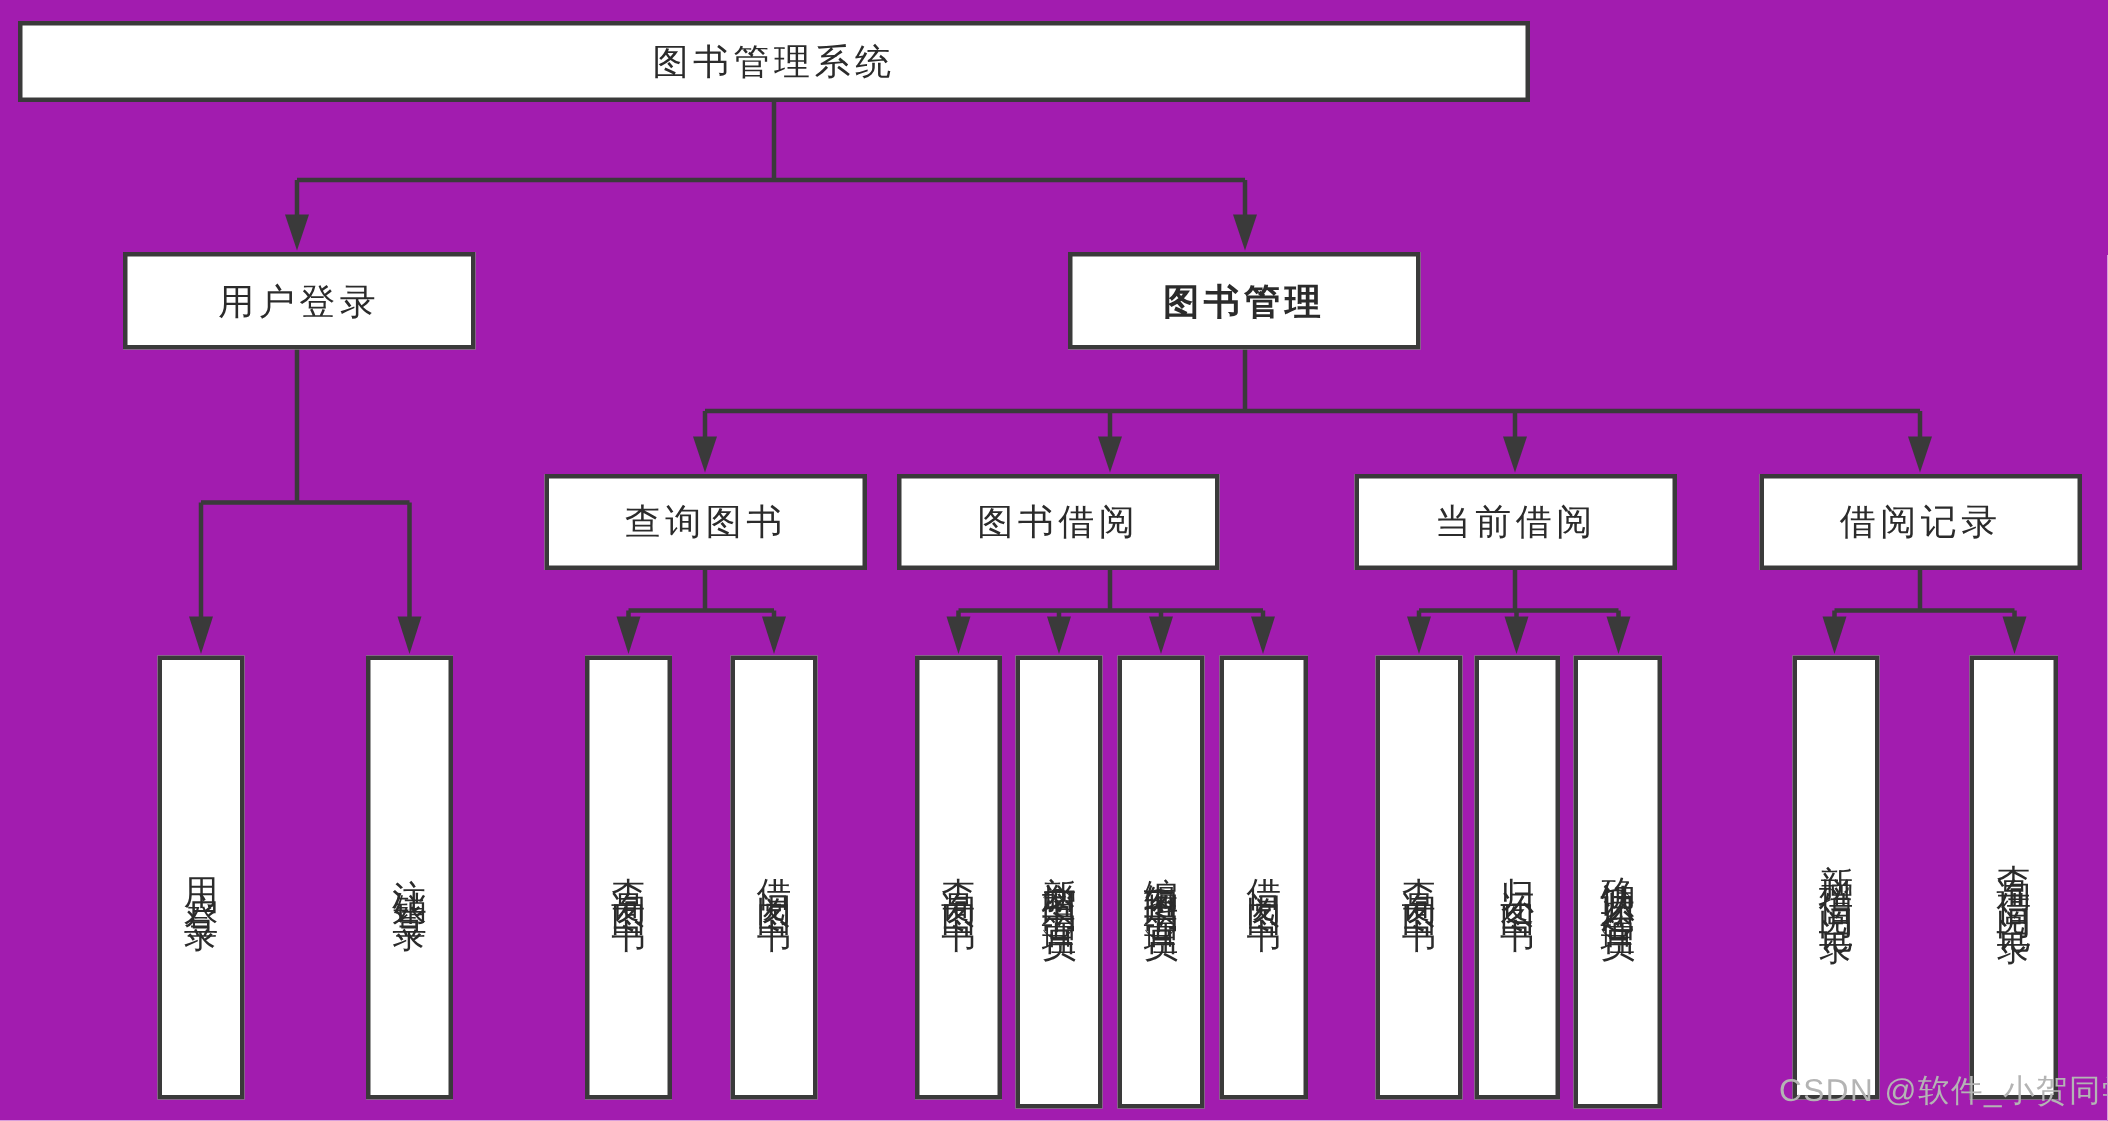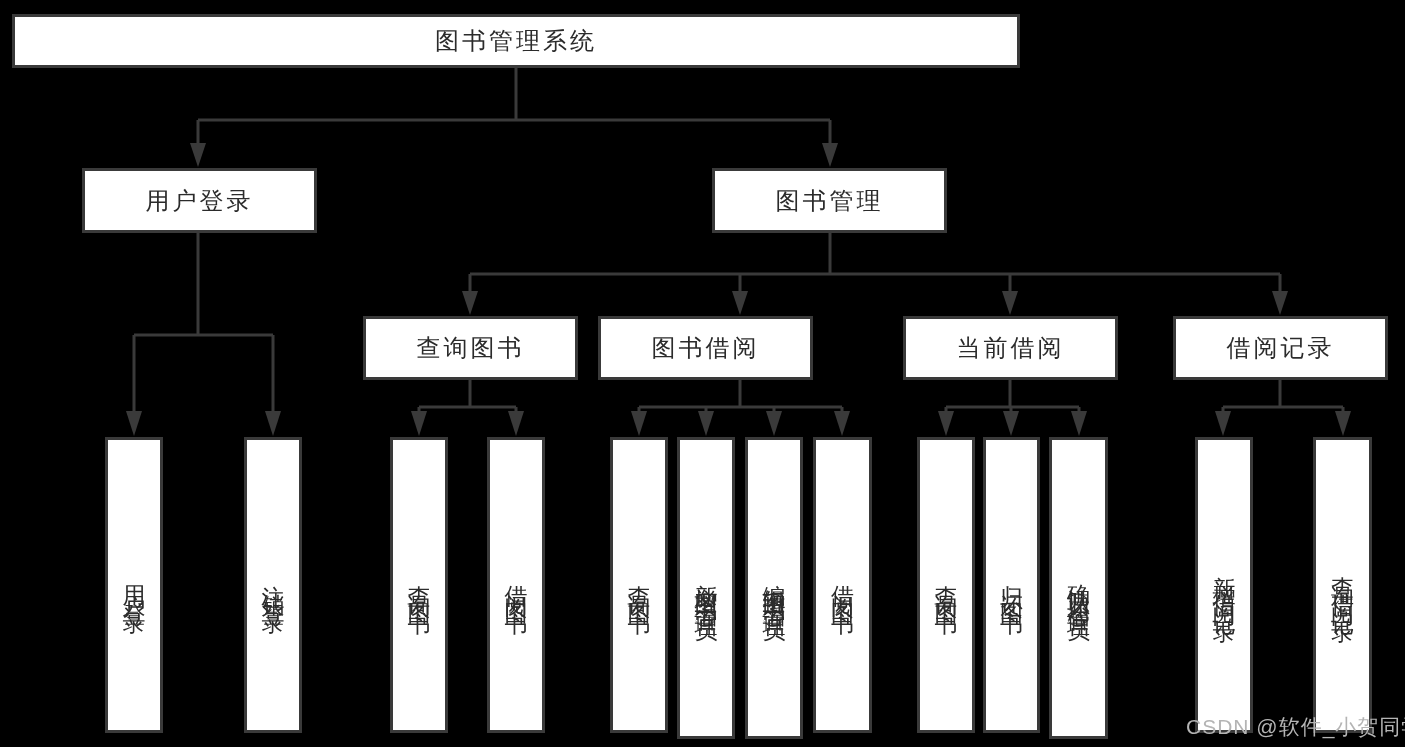--- a/index.html
+++ b/index.html
@@ -4,21 +4,21 @@
 <style>
   html, body {
     margin: 0;
     padding: 0;
     background: #ffffff;
   }
   #canvas {
     position: relative;
     width: 1405px;
     height: 747px;
-    background: #000000;
+    background: #a21caf;
     overflow: hidden;
     font-family: "Liberation Sans", "DejaVu Sans", sans-serif;
   }
   #wires {
     position: absolute;
     left: 0; top: 0;
     width: 1405px; height: 747px;
   }
   .box {
     position: absolute;
@@ -30,21 +30,21 @@
     justify-content: center;
     color: #2b2b2b;
   }
   .hbox {
     font-size: 24px;
     letter-spacing: 3px;
     white-space: nowrap;
   }
   .title-box   { left: 12px;  top: 14px;  width: 1008px; height: 54px; }
   .l2-user     { left: 82px;  top: 168px; width: 235px;  height: 65px; }
-  .l2-mgmt     { left: 712px; top: 168px; width: 235px;  height: 65px; }
+  .l2-mgmt     { left: 712px; top: 168px; width: 235px;  height: 65px; font-weight: bold; }
   .l3 { top: 316px; width: 215px; height: 64px; }
   .l3-0 { left: 363px; }
   .l3-1 { left: 598px; }
   .l3-2 { left: 903px; }
   .l3-3 { left: 1173px; }
   .vbox {
     top: 437px;
     height: 296px;
     width: 58px;
     writing-mode: vertical-rl;

